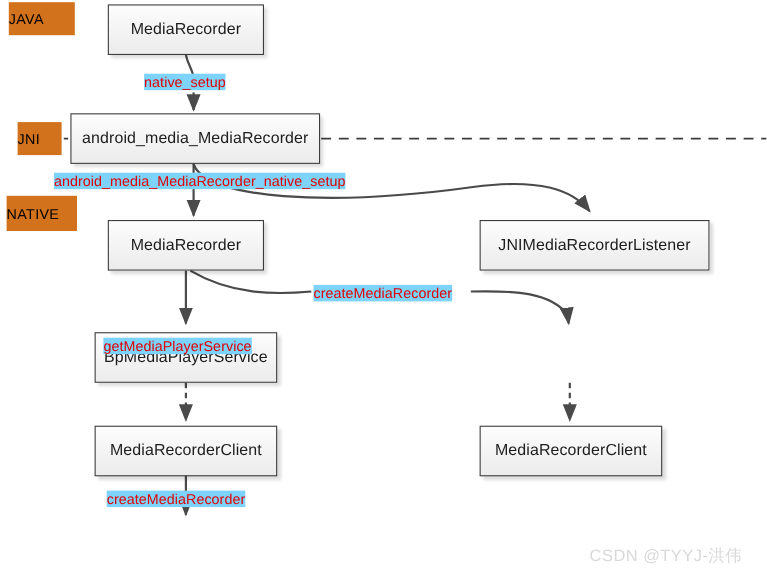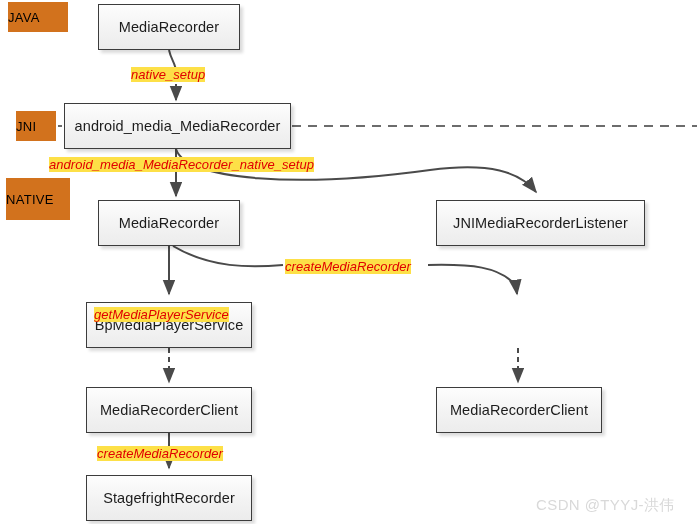--- a/index.html
+++ b/index.html
@@ -50,22 +50,21 @@
     letter-spacing: 0.3px;
   }
   .edge-label {
     position: absolute;
     color: #e00000;
     font-size: 13px;
     white-space: nowrap;
     letter-spacing: 0.05px;
   }
   .edge-label.onwhite {
-    background: #fde047;
-    font-style: italic;
+    background: #7dd3fc;
   }
   .watermark {
     position: absolute;
     color: #d9d9d9;
     font-size: 15px;
     white-space: nowrap;
     letter-spacing: 0.4px;
   }
 </style>
 </head>
@@ -103,21 +102,21 @@
   </svg>
 
   <div class="zone-label" style="left:8px; top:2px; width:60px; height:30px;">
     <span>JAVA</span>
   </div>
 
   <div class="zone-label" style="left:16px; top:111px; width:40px; height:30px;">
     <span>JNI</span>
   </div>
 
-  <div class="zone-label" style="left:6px; top:178px; width:64px; height:42px;">
+  <div class="zone-label" style="left:6px; top:178px; width:64px; height:32px;">
     <span>NATIVE</span>
   </div>
 
   <div class="node" style="left:98px; top:4px; width:142px; height:46px;">
     <span>MediaRecorder</span>
   </div>
 
   <div class="node" style="left:64px; top:103px; width:227px; height:46px;">
     <span>android_media_MediaRecorder</span>
   </div>
@@ -136,23 +135,20 @@
 
 
   <div class="node" style="left:86px; top:387px; width:166px; height:46px;">
     <span>MediaRecorderClient</span>
   </div>
 
   <div class="node" style="left:436px; top:387px; width:166px; height:46px;">
     <span>MediaRecorderClient</span>
   </div>
 
-  <div class="node" style="left:86px; top:475px; width:166px; height:46px;">
-    <span>StagefrightRecorder</span>
-  </div>
 
   <div class="edge-label onwhite" style="left:131px; top:67px;">native_setup</div>
 
   <div class="edge-label onwhite" style="left:49px; top:157px;">android_media_MediaRecorder_native_setup</div>
 
   <div class="edge-label onwhite" style="left:94px; top:264px;margin-top:43px;">getMediaPlayerService</div>
 
   <div class="edge-label onwhite" style="left:285px; top:259px;">createMediaRecorder</div>
 
   <div class="edge-label onwhite" style="left:97px; top:446px;">createMediaRecorder</div>

